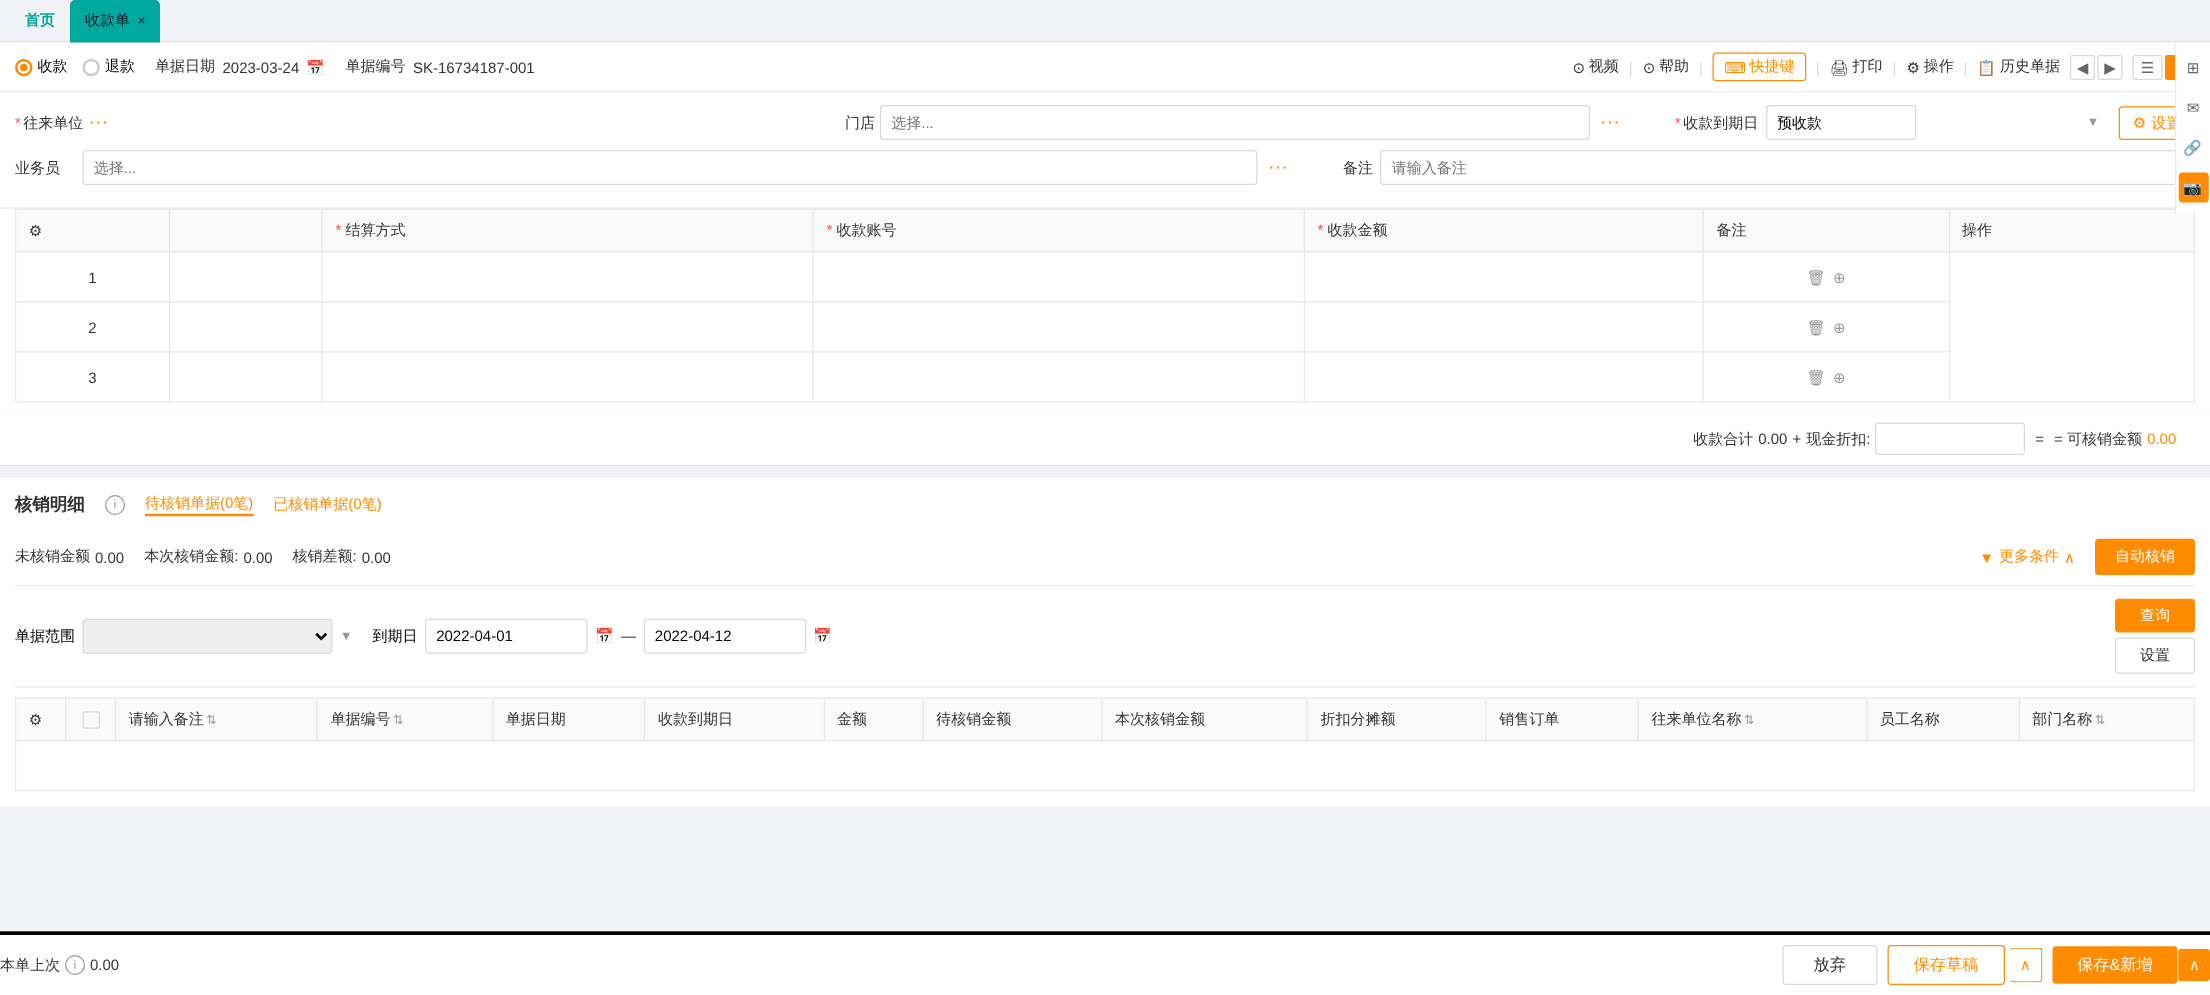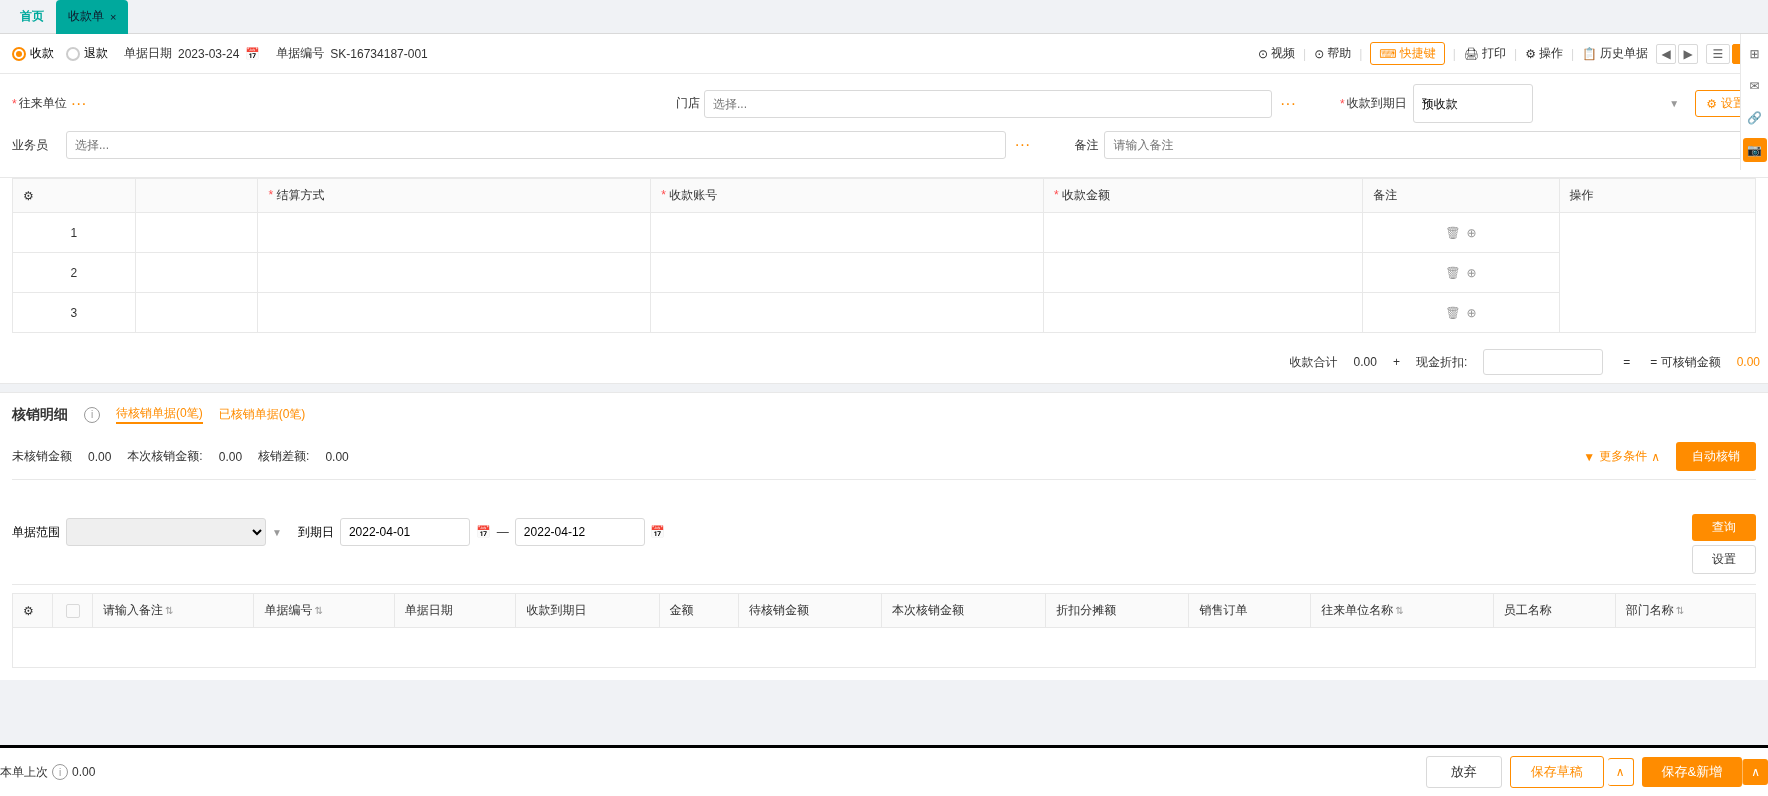--- a/index.html
+++ b/index.html
@@ -80,40 +80,40 @@
     .col-note { }
     .col-action { width: 80px; text-align: center; }
     .th-setting { width: 40px; text-align: center; }
     .action-icons { display: flex; justify-content: center; gap: 6px; }
     .action-icon { color: #999; cursor: pointer; }
     .required-star { color: #ff4d4f; }
 
     
     .summary-row {
       display: flex; align-items: center; justify-content: flex-end;
-      padding: 8px 8px; background: #fff; border-bottom: 1px solid #e8e8e8;
-      gap: 16px; color: #333;
+      padding: 8px 27px; background: #fff; border-bottom: 1px solid #e8e8e8;
+      gap: 4px; color: #333;
     }
     .summary-orange { color: #ff8c00; font-weight: 500; }
     .summary-input {
       width: 120px; height: 26px; border: 1px solid #d9d9d9; border-radius: 3px;
       padding: 0 6px; outline: none;
     }
 
     
     .verify-section {
       background: #fff; margin-top: 8px; padding: 12px; border-top: 1px solid #e8e8e8;
     }
     .verify-header { display: flex; align-items: center; gap: 16px; margin-bottom: 10px; }
     .verify-title { font-size: 14px; font-weight: bold; color: #333; }
     .verify-info-icon { width: 16px; height: 16px; border-radius: 50%; border: 1px solid #999; display: flex; align-items: center; justify-content: center; font-size: 10px; color: #999; cursor: pointer; }
     .verify-tab { color: #ff8c00; cursor: pointer; font-size: 12px; }
     .verify-tab-active { color: #ff8c00; border-bottom: 2px solid #ff8c00; }
     .verify-stats { display: flex; align-items: center; gap: 16px; padding: 8px 0; color: #333; }
-    .stat-item { display: flex; align-items: center; gap: 16px; }
+    .stat-item { display: flex; align-items: center; gap: 4px; }
     .stat-spacer { flex: 1; }
     .more-conditions { display: flex; align-items: center; gap: 4px; color: #ff8c00; cursor: pointer; }
     .auto-verify-btn {
       padding: 6px 16px; background: #ff8c00; color: #fff; border: none;
       border-radius: 3px; cursor: pointer; font-size: 12px;
     }
     .filter-row {
       display: flex; align-items: center; gap: 16px; padding: 10px 0;
       border-top: 1px solid #e8e8e8; border-bottom: 1px solid #e8e8e8; margin-bottom: 8px;
     }
@@ -130,21 +130,21 @@
     .date-separator { color: #333; }
     .filter-spacer { flex: 1; }
     .query-btn {
       padding: 5px 20px; background: #ff8c00; color: #fff; border: none;
       border-radius: 3px; cursor: pointer; font-size: 12px;
     }
     .settings-btn {
       padding: 5px 16px; background: #fff; color: #333; border: 1px solid #d9d9d9;
       border-radius: 3px; cursor: pointer; font-size: 12px;
     }
-    .filter-btns { display: flex; flex-direction: column; gap: 4px; margin-top: 24px; }
+    .filter-btns { display: flex; flex-direction: column; gap: 4px; }
 
     
     .verify-table { width: 100%; border-collapse: collapse; border: 1px solid #e8e8e8; }
     .verify-table th {
       background: #fafafa; padding: 8px 10px; text-align: left;
       border: 1px solid #e8e8e8; font-weight: 500; color: #333; white-space: nowrap;
       font-size: 12px;
     }
     .verify-table td { padding: 6px 10px; border: 1px solid #e8e8e8; }
     .sort-icon { color: #999; font-size: 10px; margin-left: 2px; }
@@ -186,21 +186,21 @@
     .settings-orange { 
       display: flex; align-items: center; gap: 4px; padding: 4px 10px;
       border: 1px solid #ff8c00; border-radius: 3px; color: #ff8c00; cursor: pointer;
       background: #fff; font-size: 12px;
     }
     .select-wrapper {
       position: relative; display: flex; align-items: center;
     }
     .business-select {
       appearance: none; border: 1px solid #d9d9d9; border-radius: 3px;
-      padding: 3px 28px 3px 8px; height: 39px; outline: none; cursor: pointer;
+      padding: 3px 28px 3px 8px; height: 28px; outline: none; cursor: pointer;
       background: #fff; min-width: 120px; font-size: 12px;
     }
     .checkbox-cell { display: flex; align-items: center; justify-content: center; }
     .cb { width: 14px; height: 14px; border: 1px solid #d9d9d9; border-radius: 2px; cursor: pointer; }
   </style>
 </head>
 <body>
 
 <div class="tab-bar">
   <div class="tab-item tab-home">

